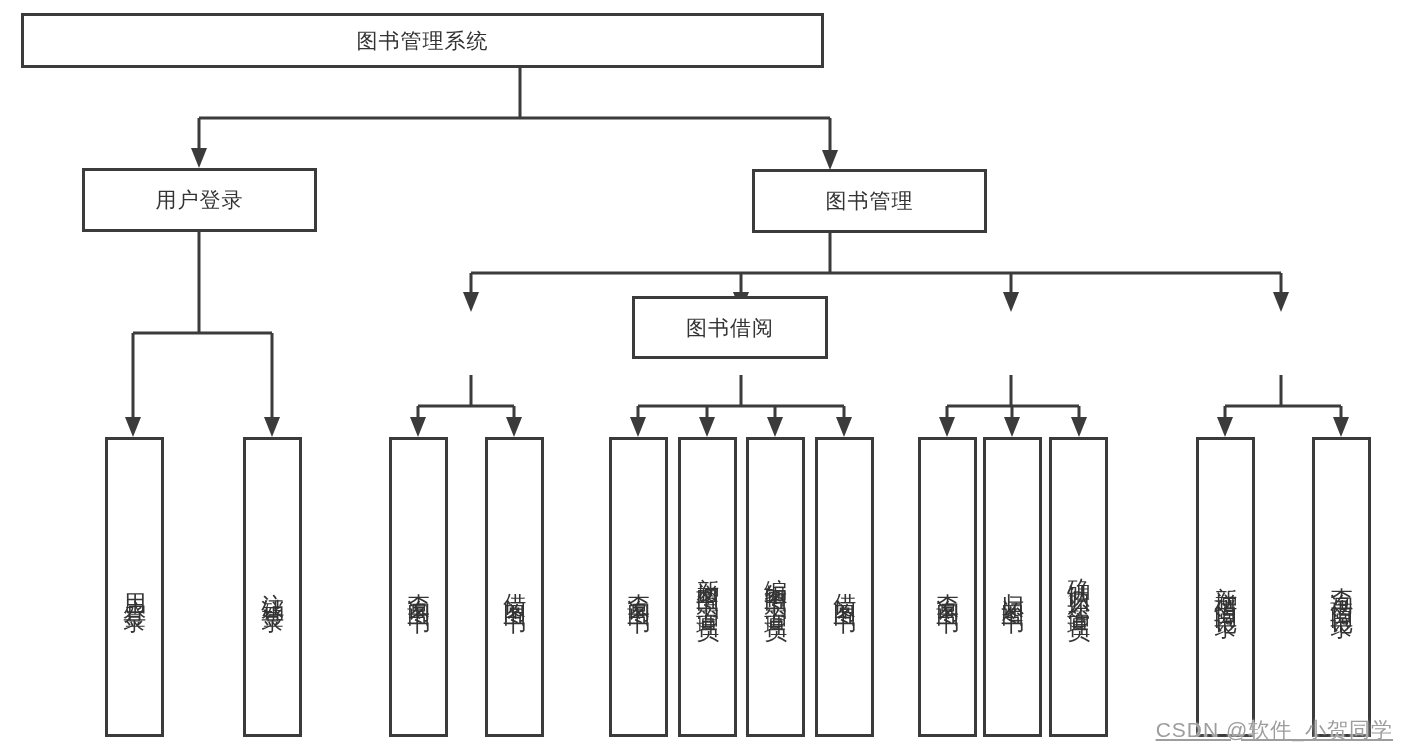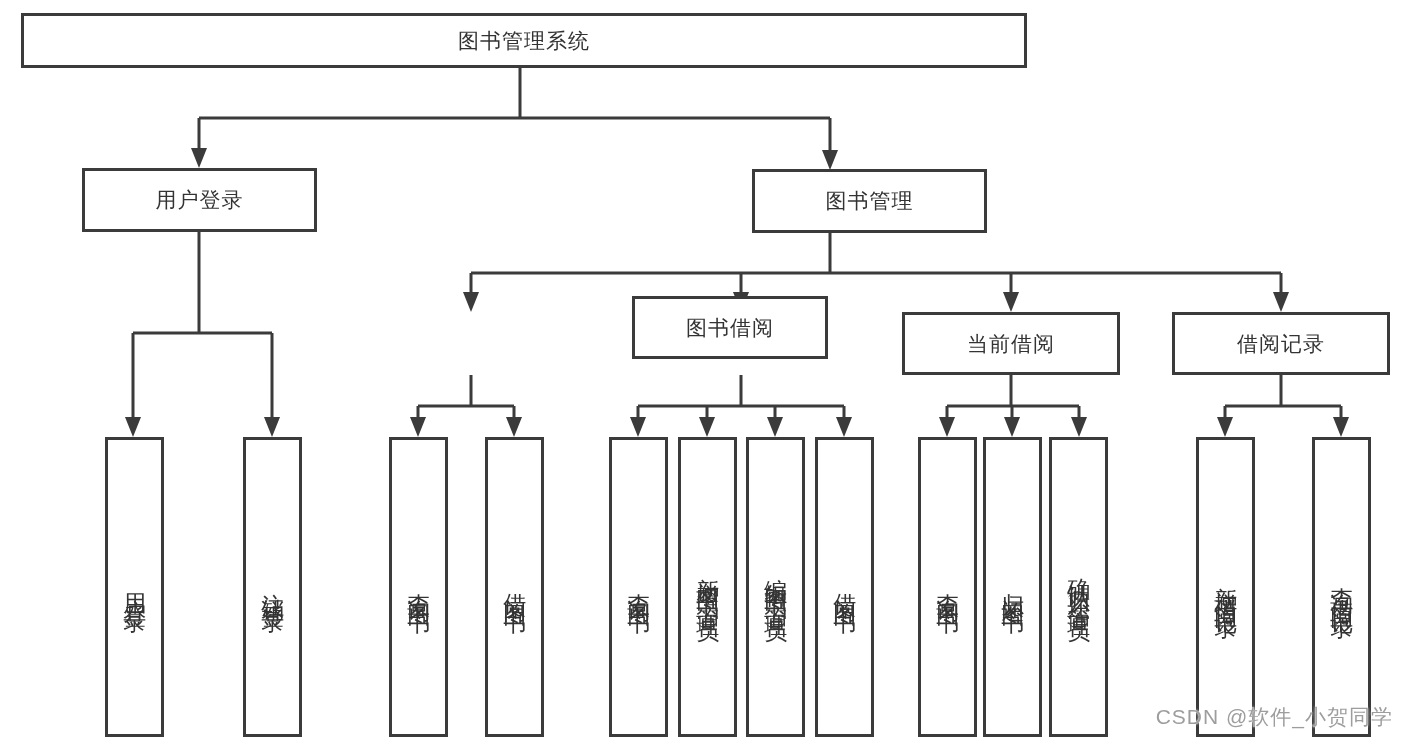--- a/index.html
+++ b/index.html
@@ -9,24 +9,25 @@
   }
   .connectors { position:absolute; left:0; top:0; pointer-events:none; }
   .node {
     position:absolute; box-sizing:border-box; background:#ffffff;
     border:3px solid #3b3b3b; display:flex; align-items:center; justify-content:center;
     z-index:2; color:#333333;
   }
   .h { font-size:21px; letter-spacing:1px; white-space:nowrap; }
   .v { writing-mode:vertical-rl; font-size:23px; letter-spacing:6px; line-height:1.2; }
   .watermark {
-    position:absolute; right:12px; bottom:16px; z-index:6;
+    position:absolute; right:12px; bottom:3px; z-index:6;
     font-size:21px; letter-spacing:1px; color:#9d9d9d;
     text-shadow:0 0 3px #ffffff, 0 0 1px #ffffff;
     white-space:nowrap;
+    text-decoration:underline;
   }
 </style>
 </head>
 <body>
 
 <div class="canvas">
 
   <svg class="connectors" width="1405" height="747" viewBox="0 0 1405 747">
     <g stroke="#3b3b3b" stroke-width="3" fill="none">
 
@@ -64,28 +65,26 @@
       <polygon points="767,417 783,417 775,437"></polygon>
       <polygon points="836,417 852,417 844,437"></polygon>
       <polygon points="939,417 955,417 947,437"></polygon>
       <polygon points="1004,417 1020,417 1012,437"></polygon>
       <polygon points="1071,417 1087,417 1079,437"></polygon>
       <polygon points="1217,417 1233,417 1225,437"></polygon>
       <polygon points="1333,417 1349,417 1341,437"></polygon>
     </g>
   </svg>
 
-  <div class="node h" style="left:21px; top:13px; width:1006px; height:55px;">图书管理系统</div>
+  <div class="node h" style="left:21px; top:13px; width:803px; height:55px;">图书管理系统</div>
 
   <div class="node h" style="left:82px; top:168px; width:235px; height:64px;">用户登录</div>
   <div class="node h" style="left:712px; top:169px; width:235px; height:64px;margin-left:40px;">图书管理</div>
 
   <div class="node h" style="left:632px; top:296px; width:196px; height:63px;">图书借阅</div>
-  <div class="node h" style="left:902px; top:312px; width:218px; height:63px;">当前借阅</div>
-  <div class="node h" style="left:1172px; top:312px; width:218px; height:63px;">借阅记录</div>
 
   <div class="node v" style="left:105px; top:437px; width:59px; height:300px;">用户登录</div>
   <div class="node v" style="left:243px; top:437px; width:59px; height:300px;">注销登录</div>
 
   <div class="node v" style="left:389px; top:437px; width:59px; height:300px;">查询图书</div>
   <div class="node v" style="left:485px; top:437px; width:59px; height:300px;">借阅图书</div>
 
   <div class="node v" style="left:609px; top:437px; width:59px; height:300px;">查询图书</div>
   <div class="node v" style="left:678px; top:437px; width:59px; height:300px;">新增图书（管理员）</div>
   <div class="node v" style="left:746px; top:437px; width:59px; height:300px;">编辑图书（管理员）</div>

